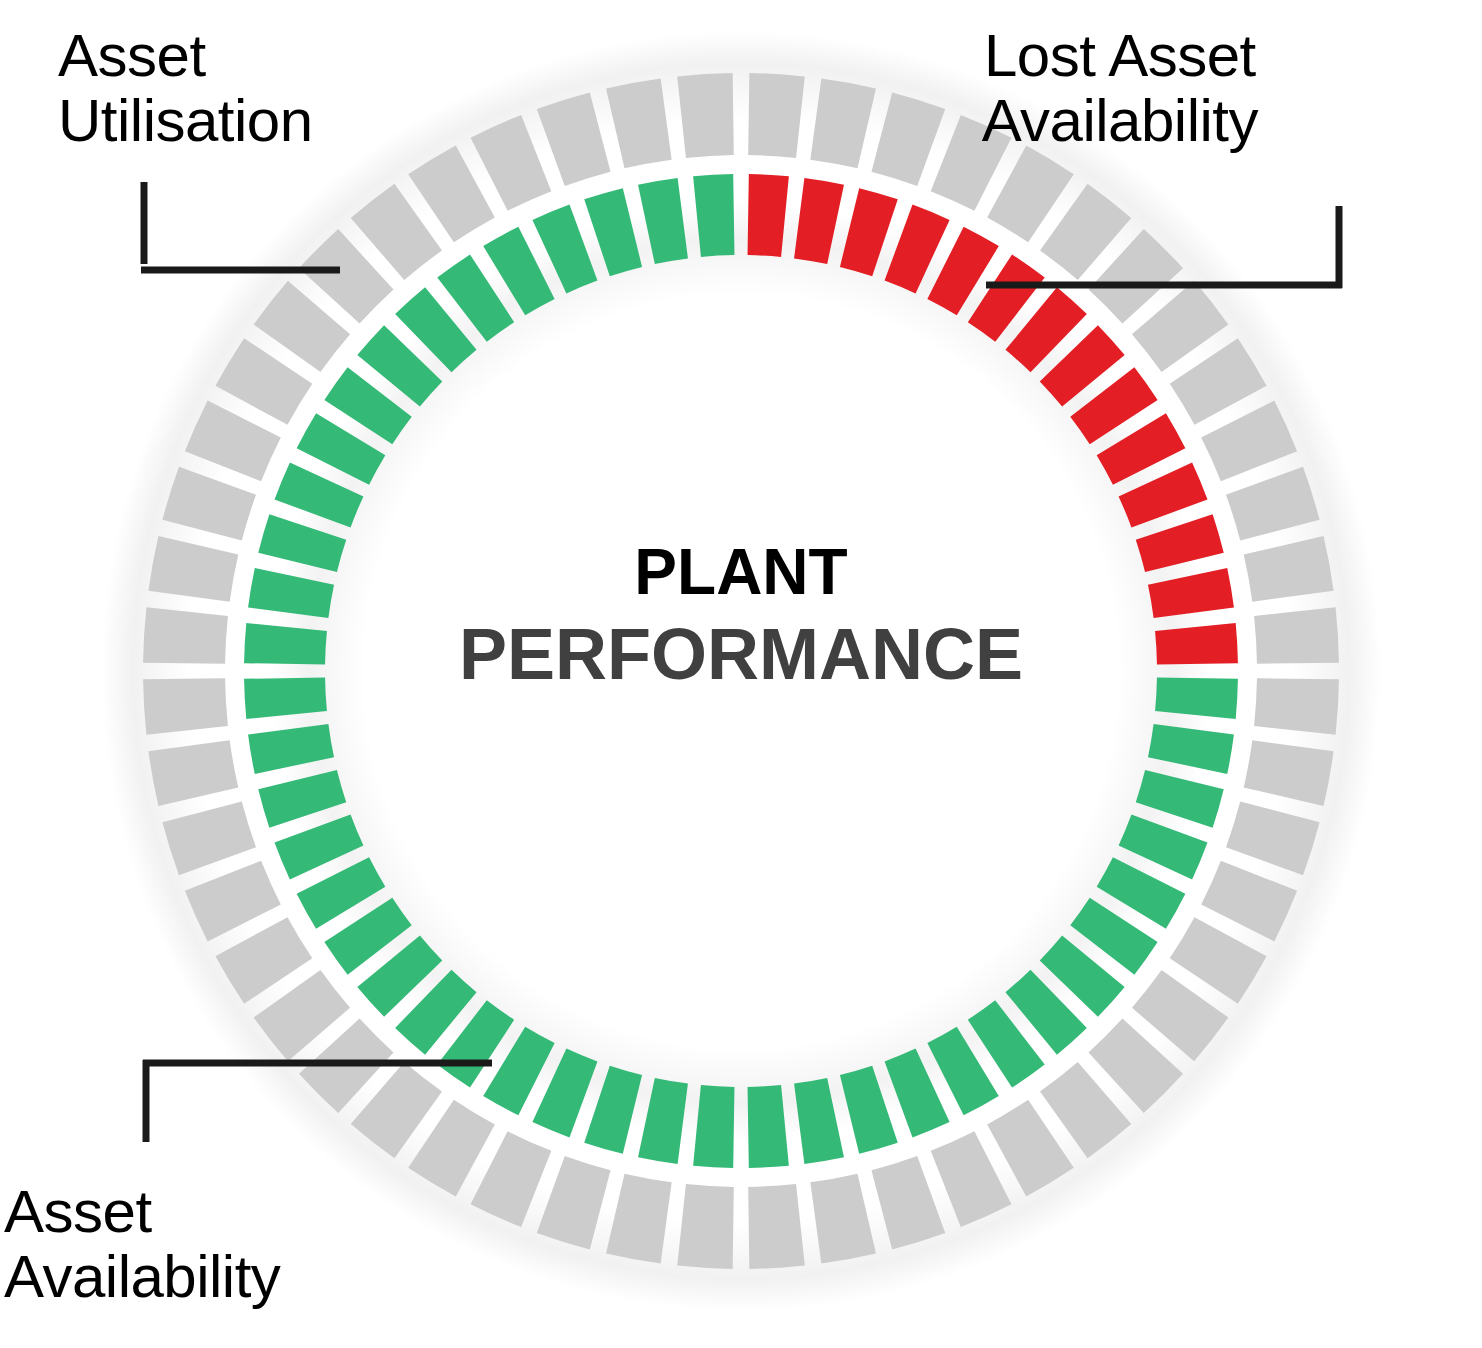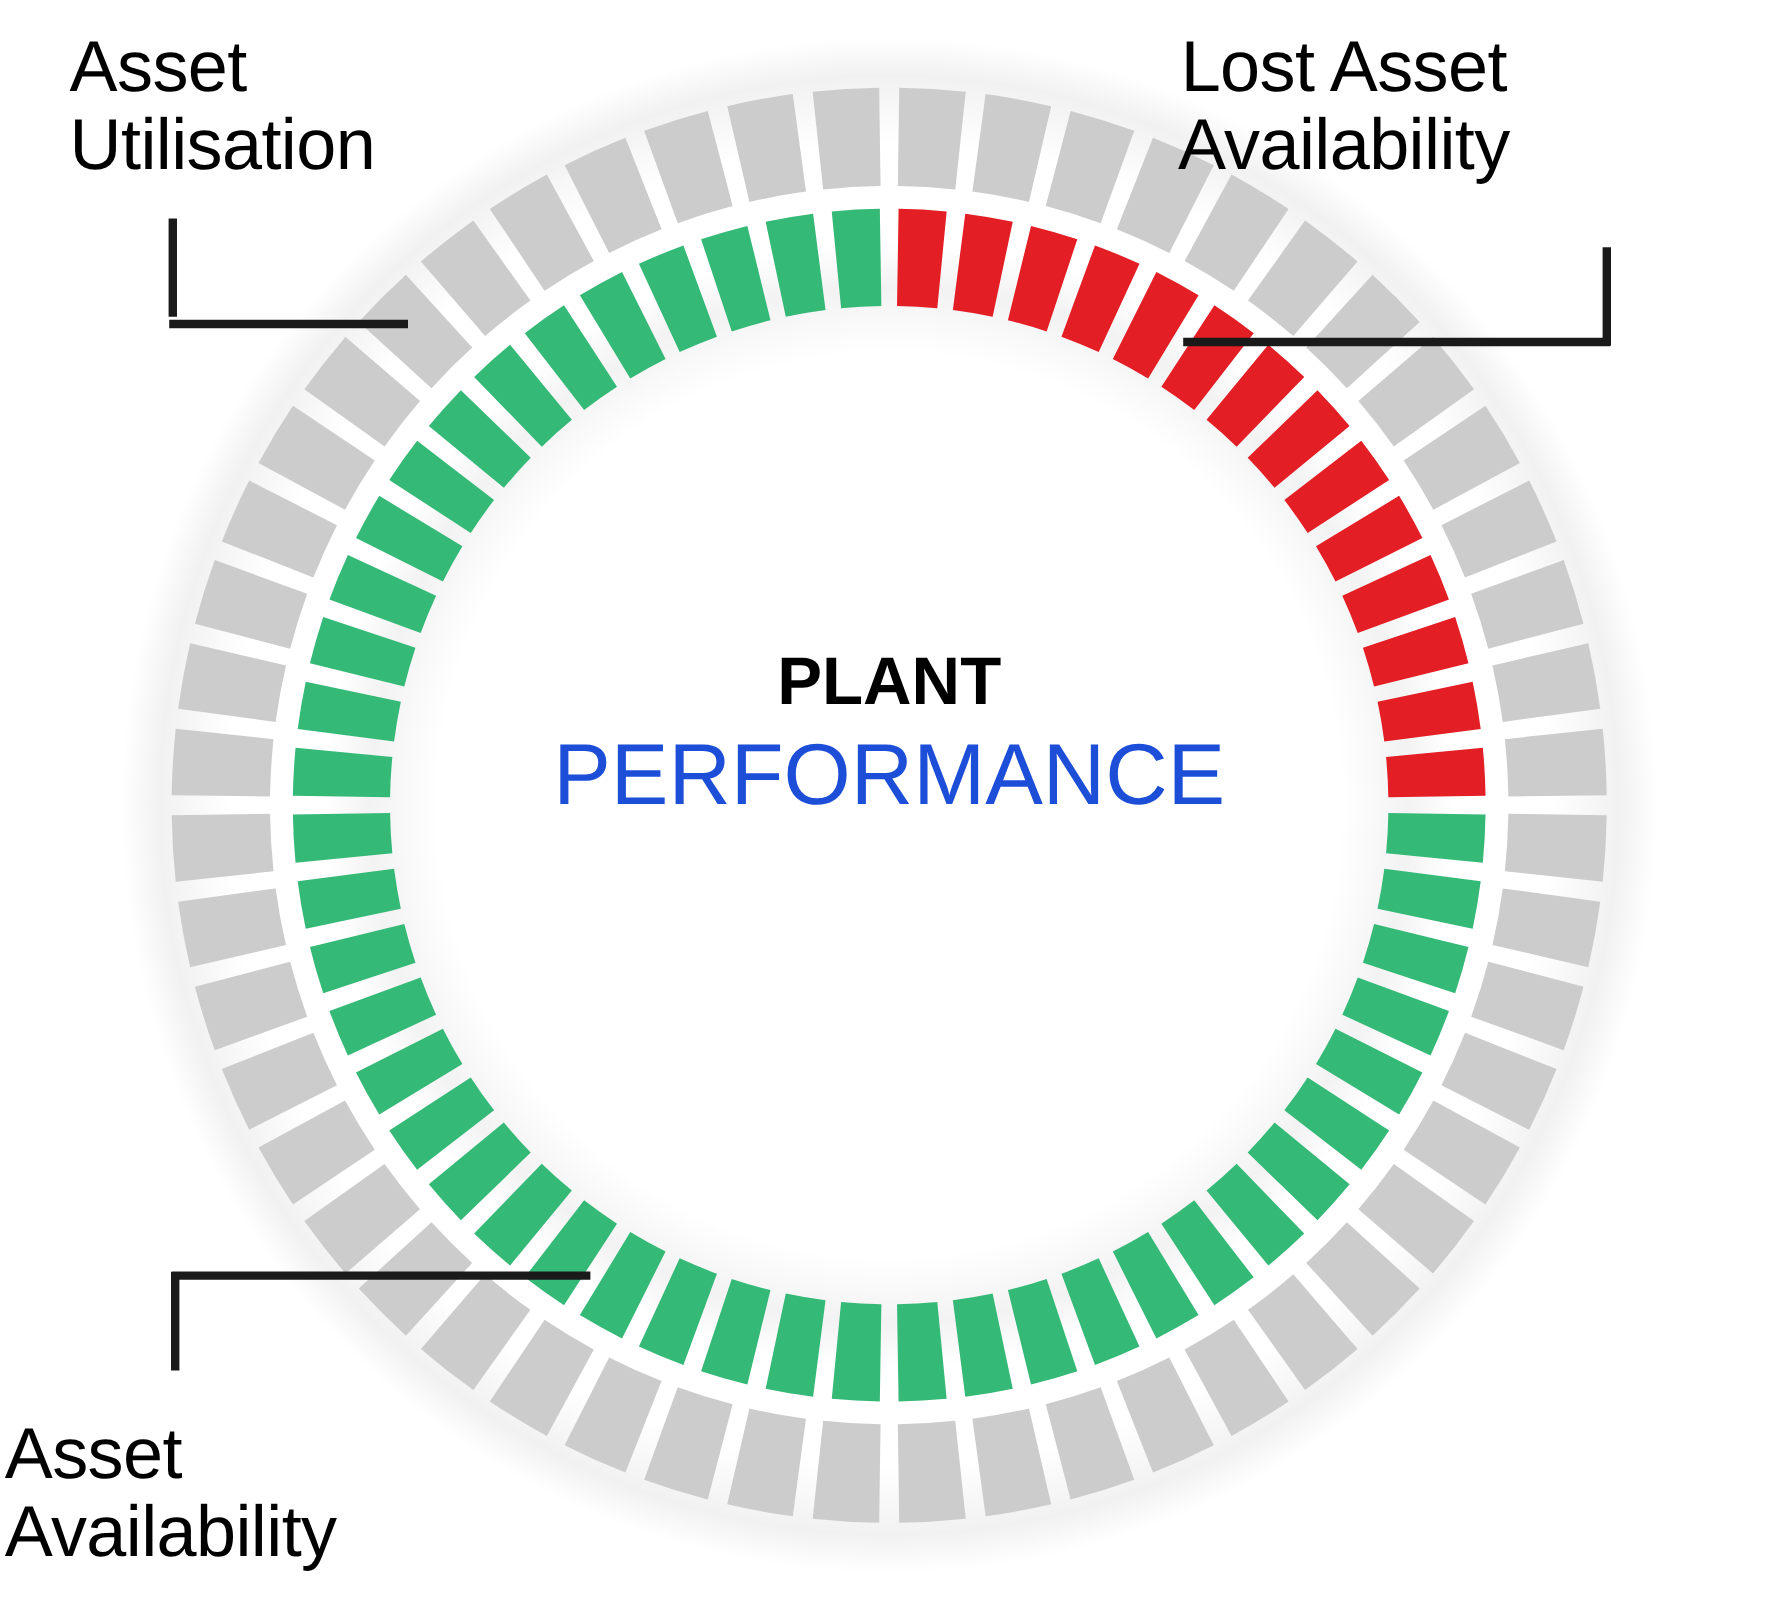--- a/index.html
+++ b/index.html
@@ -54,32 +54,32 @@
   .center-block {
     position: absolute;
     left: 371px;
     top: 540px;
     width: 740px;
     text-align: center;
   }
   .center-title {
     font-family: "Liberation Sans", sans-serif;
     font-weight: bold;
-    font-size: 56px;
+    font-size: 64px;
     line-height: 1.0;
     color: #000000;
     letter-spacing: 0px;
     margin: 0;
   }
   .center-subtitle {
     font-family: "Liberation Sans", sans-serif;
-    font-weight: normal;
+    font-weight: bold;
     font-size: 72px;
     line-height: 1.0;
-    color: #1d4ed8;
+    color: #404040;
     letter-spacing: 0px;
     margin: 14px 0 0 0;
   }
 </style>
 </head>
 <body>
 
 <div id="stage">
 
   <svg class="diagram" viewBox="0 0 1482 1348" xmlns="http://www.w3.org/2000/svg">

